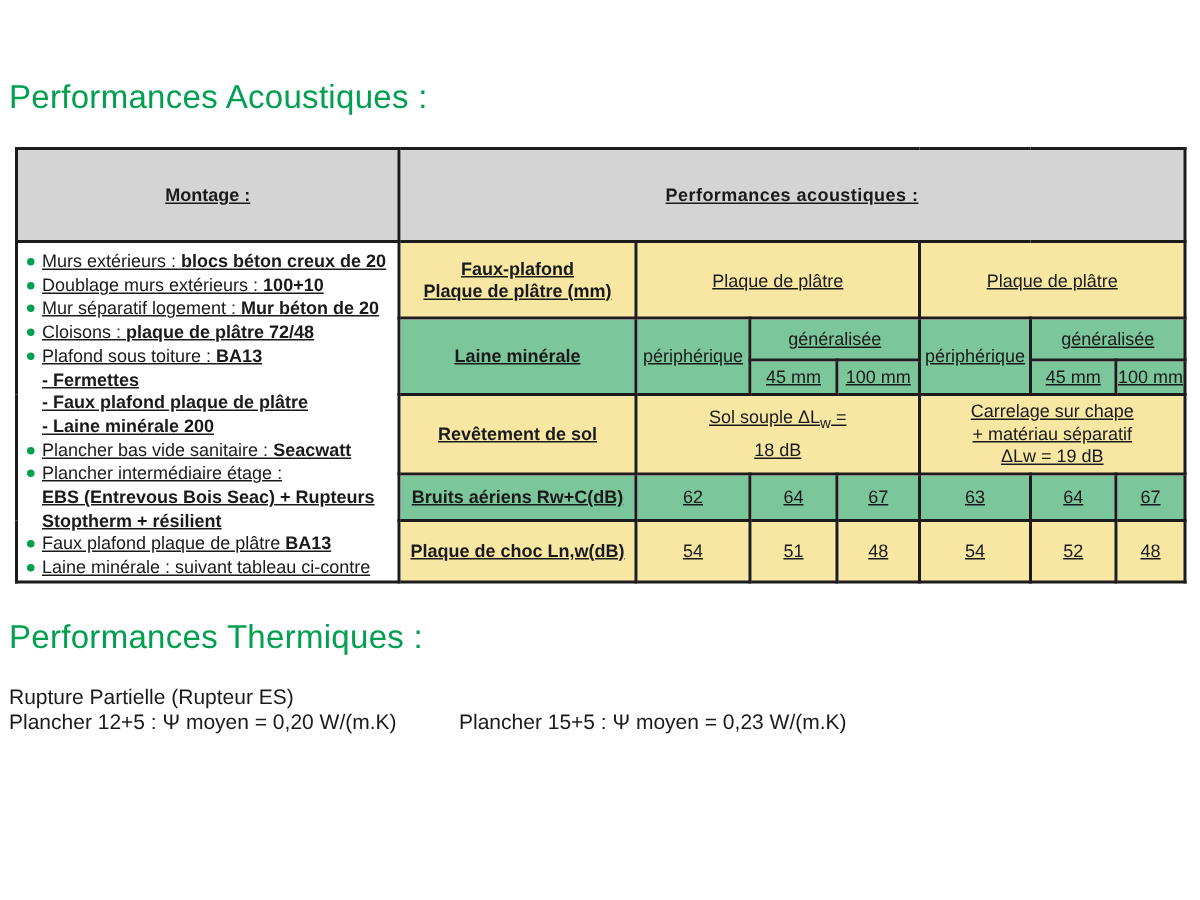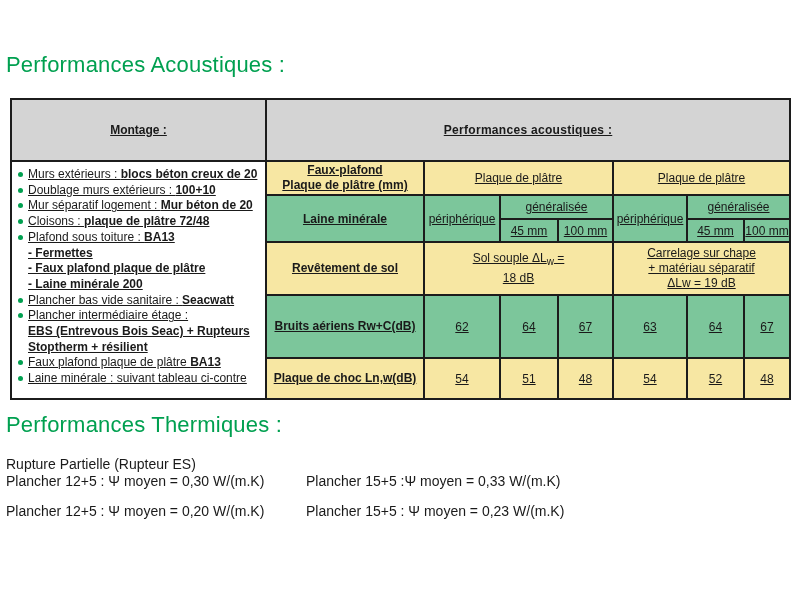--- a/index.html
+++ b/index.html
@@ -70,21 +70,21 @@
     <col style="width:55px">
       <col style="width:74px">
       <col style="width:57px">
       <col style="width:46px">
   </colgroup>
   <tbody>
     <tr style="height:62px">
       <td class="h-grey montage-header">Montage :</td>
       <td class="h-grey perf-header" colspan="7">Performances acoustiques :</td>
     </tr>
-    <tr style="height:34px">
+    <tr style="height:51px">
       <td class="montage-cell" rowspan="6">
         <ul class="montage-list">
           <li>
               <span class="dot"></span>
               <span><span>Murs extérieurs : </span><span class="bold">blocs béton creux de 20</span></span>
             </li>
           <li>
               <span class="dot"></span>
               <span><span>Doublage murs extérieurs :  </span><span class="bold">100+10</span></span>
             </li>
@@ -158,21 +158,21 @@
       <td class="c-yellow sol-line" colspan="3">
         <div><span>Sol souple ΔL</span><sub>w</sub><span> =</span></div>
         <div>18 dB</div>
       </td>
       <td class="c-yellow carrelage" colspan="3">
         <div>Carrelage sur chape</div>
         <div>+ matériau séparatif</div>
         <div>ΔLw = 19 dB</div>
       </td>
     </tr>
-    <tr style="height:63px">
+    <tr style="height:31px">
       <td class="c-green bold lbl12">Bruits aériens Rw+C(dB)</td>
       <td class="c-green val">62</td>
       <td class="c-green val">64</td>
       <td class="c-green val">67</td>
       <td class="c-green val">63</td>
       <td class="c-green val">64</td>
       <td class="c-green val">67</td>
     </tr>
     <tr style="height:41px">
       <td class="c-yellow bold lbl12">Plaque de choc Ln,w(dB)</td>
@@ -184,18 +184,15 @@
       <td class="c-yellow val">48</td>
     </tr>
   </tbody>
 </table>
 
 <div class="green-heading" id="thermal-heading">Performances Thermiques :</div>
 
 <div id="thermal-block">
   <div class="t-title">Rupture Partielle (Rupteur ES)</div>
   <div class="t-line">
-    <span class="t-left">Plancher 12+5 : Ψ  moyen = 0,30 W/(m.K)</span><span>Plancher 15+5 :Ψ  moyen = 0,33 W/(m.K)</span>
-  </div>
-  <div class="t-line">
     <span class="t-left">Plancher 12+5 : Ψ  moyen = 0,20 W/(m.K)</span><span>Plancher 15+5 : Ψ  moyen = 0,23 W/(m.K)</span>
   </div>
 </div>
 
 </body></html>

